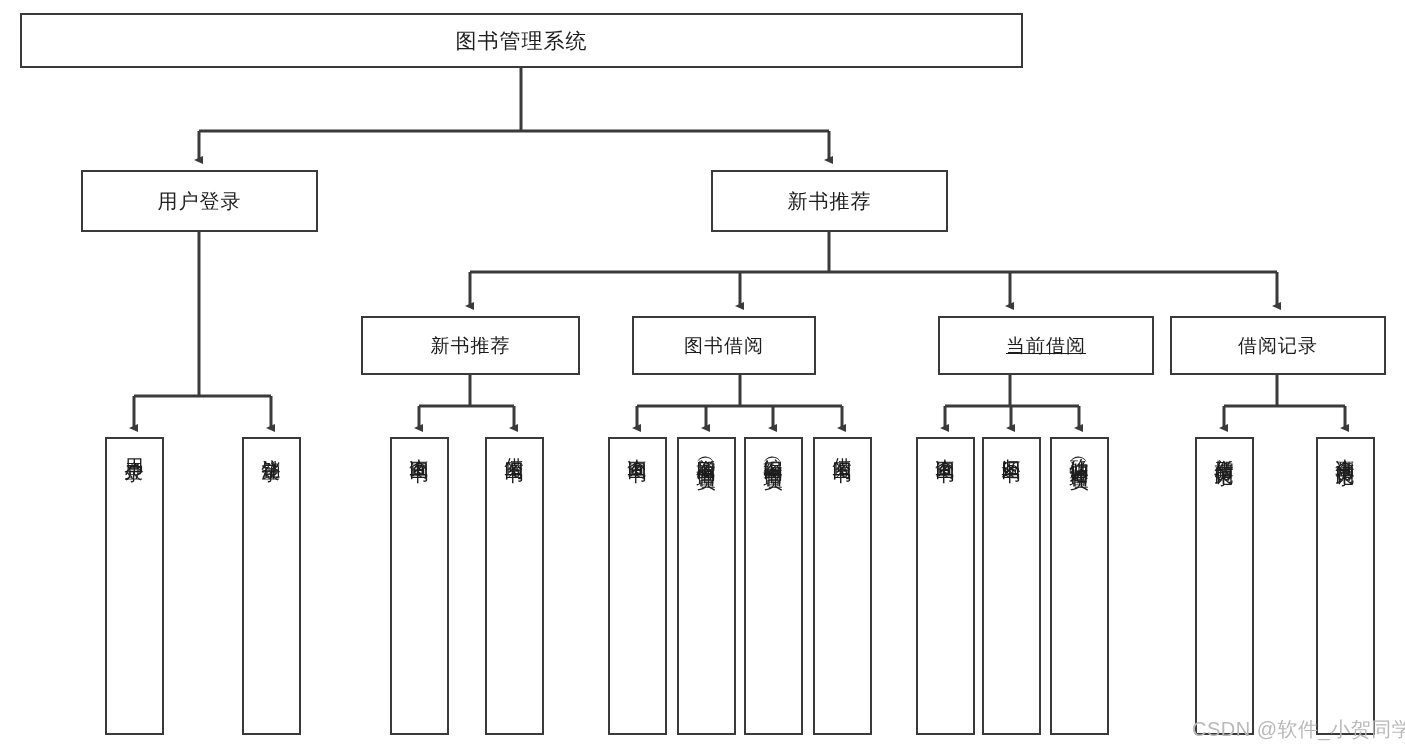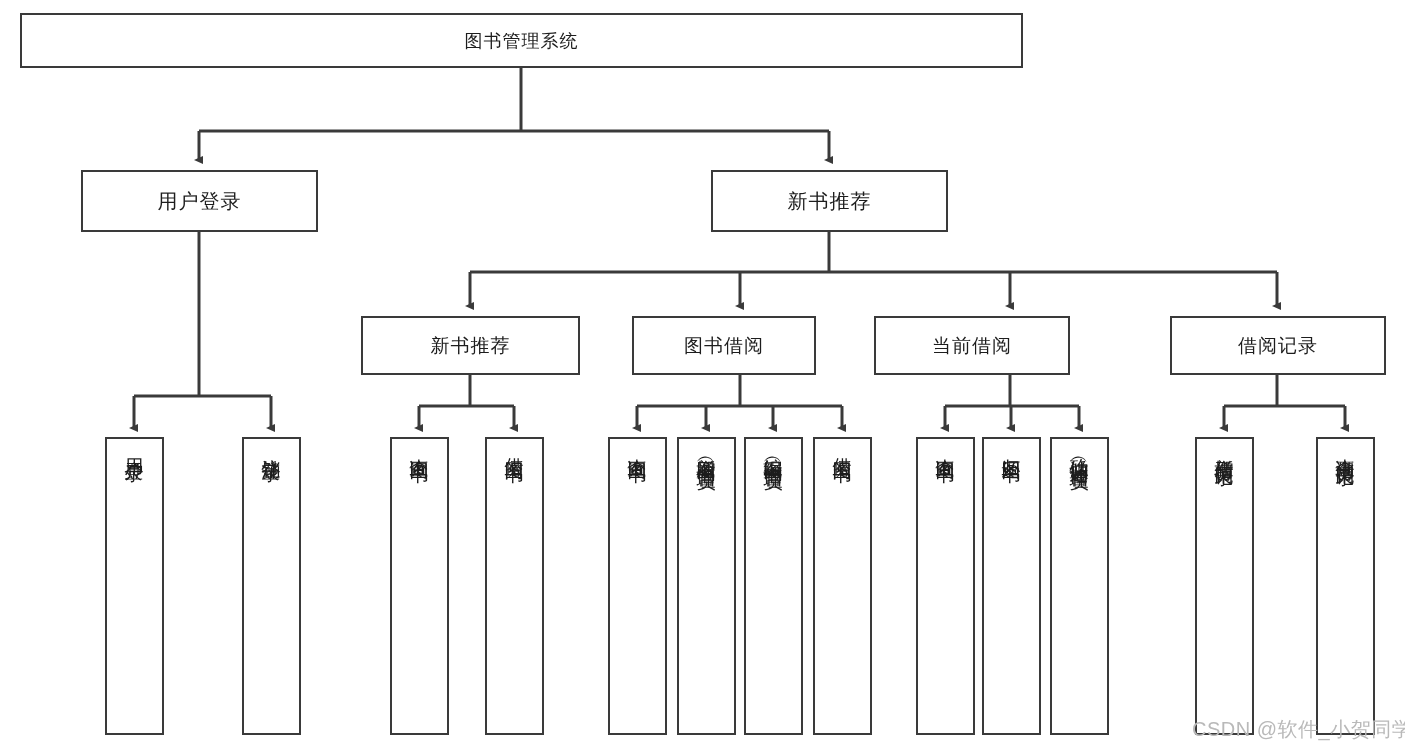--- a/index.html
+++ b/index.html
@@ -30,21 +30,21 @@
     box-sizing: border-box;
     background: #ffffff;
     border: 2px solid #3a3a3a;
     display: flex;
     align-items: center;
     justify-content: center;
     color: #1d1d1d;
     z-index: 2;
   }
   .node.root {
-    font-size: 18px;
+    font-size: 21px;
     align-items: center;
   }
   .node.level2 {
     font-size: 20px;
   }
   .node.level3 {
     font-size: 19px;
   }
   .node.leaf {
     font-size: 19px;
@@ -140,21 +140,21 @@
   <div class="node level2" style="left:711px; top:170px; width:237px; height:62px;">
     <span class="htext">新书推荐</span>
   </div>
 
   <div class="node level3" style="left:361px; top:316px; width:219px; height:59px;font-family:Liberation Mono, monospace;">
     <span class="htext">新书推荐</span>
   </div>
   <div class="node level3" style="left:632px; top:316px; width:184px; height:59px;">
     <span class="htext">图书借阅</span>
   </div>
-  <div class="node level3" style="left:874px; top:316px; width:196px; height:59px;">
+  <div class="node level3" style="left:938px; top:316px; width:216px; height:59px;text-decoration:underline;">
     <span class="htext">当前借阅</span>
   </div>
   <div class="node level3" style="left:1170px; top:316px; width:216px; height:59px;">
     <span class="htext">借阅记录</span>
   </div>
 
   <div class="node leaf" style="left:105px; top:437px; width:59px; height:298px;">
     <span class="vtext">用户登录</span>
   </div>
   <div class="node leaf" style="left:242px; top:437px; width:59px; height:298px;">

